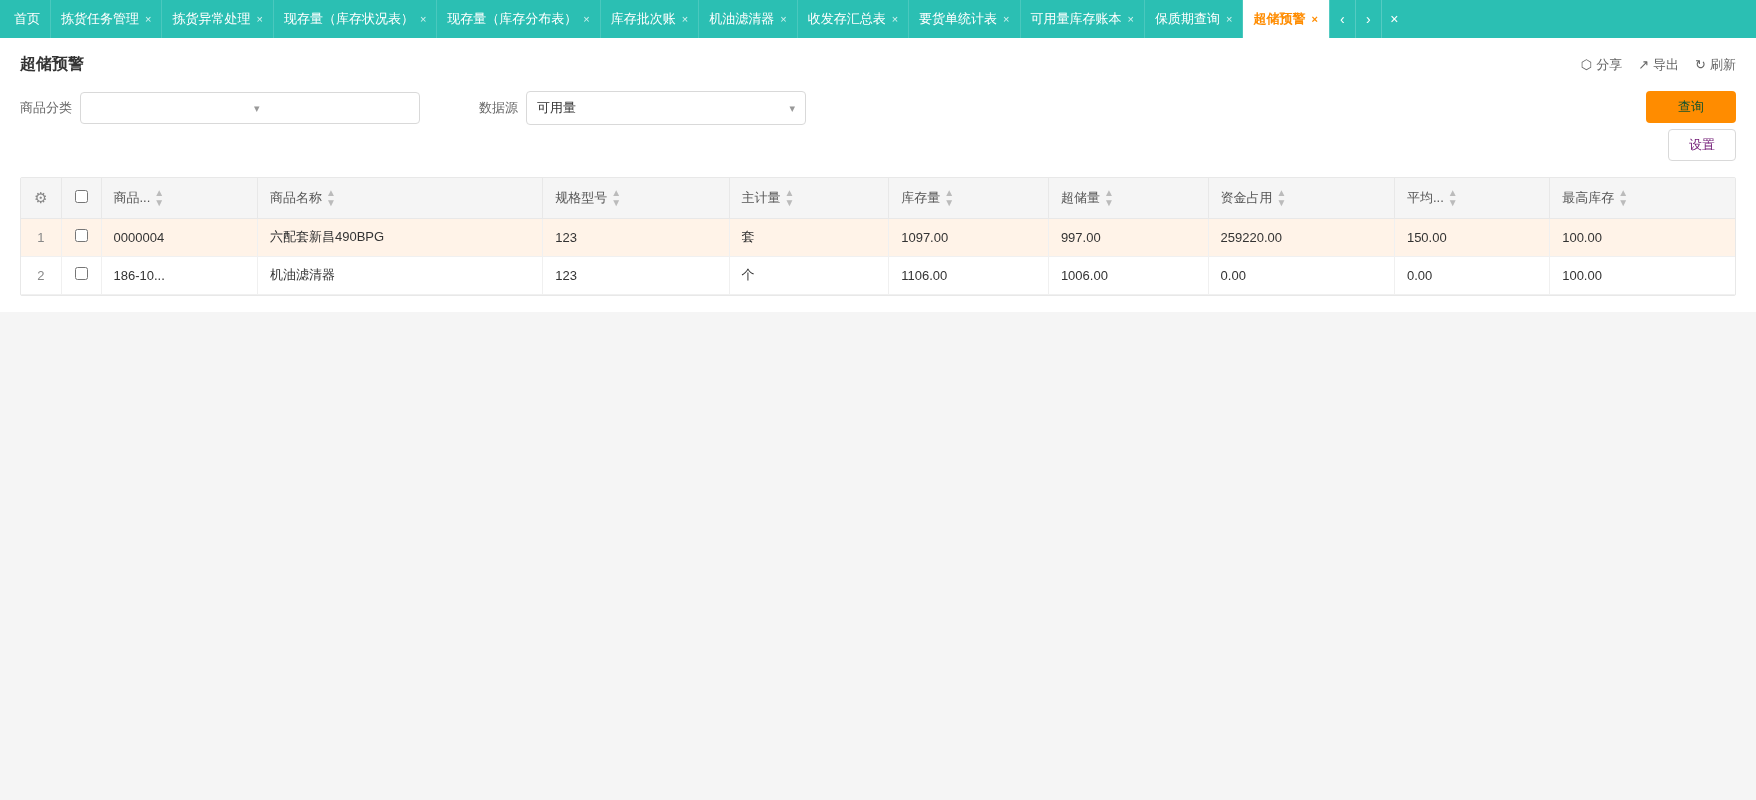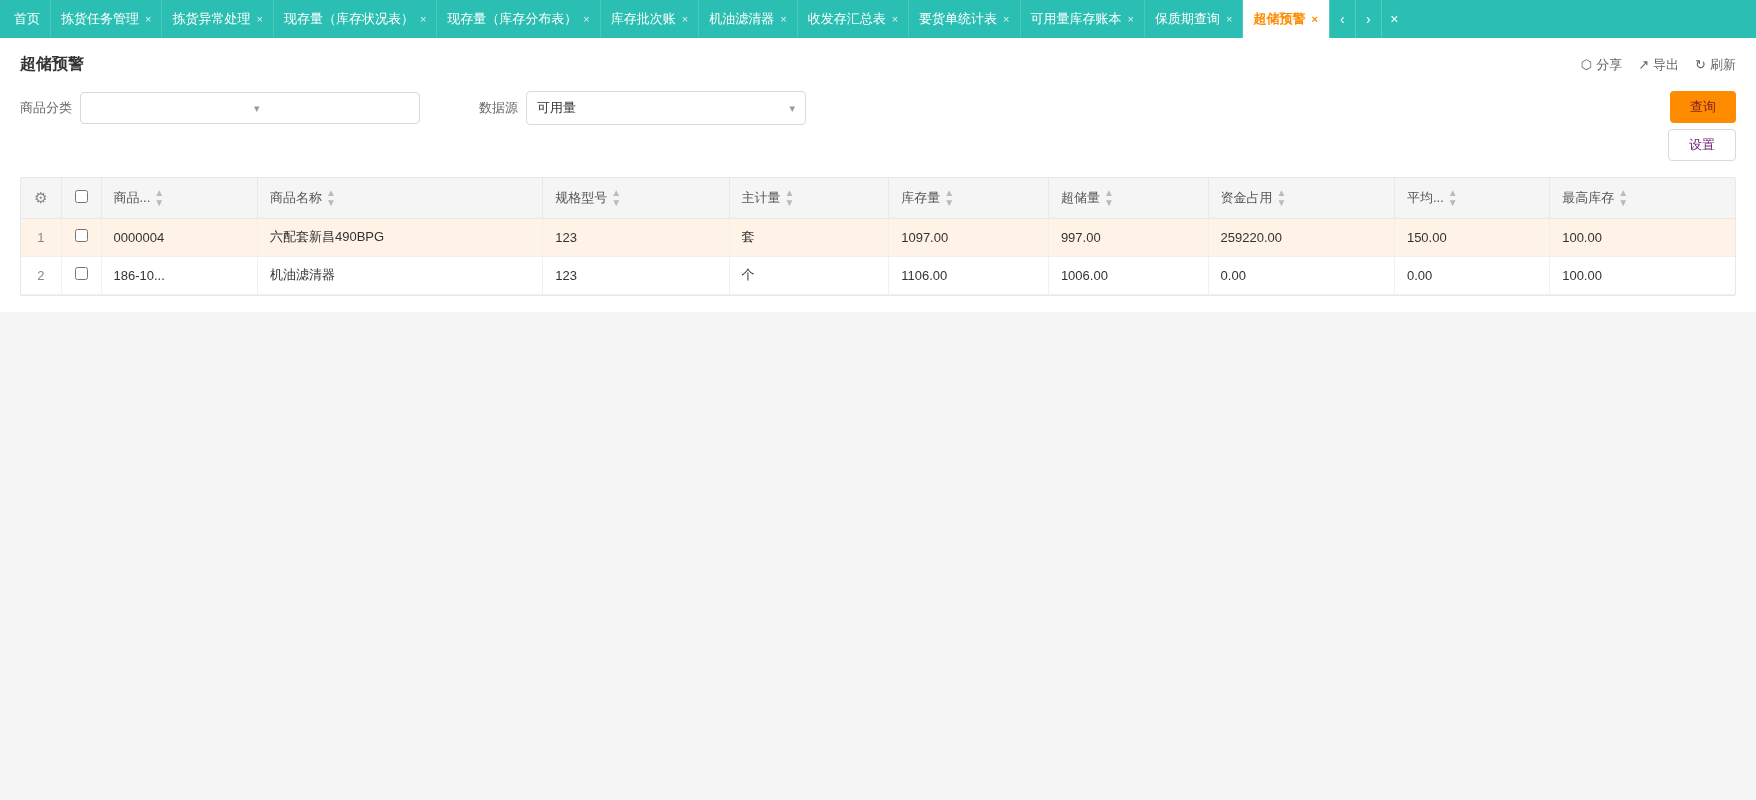--- a/index.html
+++ b/index.html
@@ -124,24 +124,24 @@
       min-width: 280px;
       background: #fff;
       cursor: pointer;
       height: 32px;
     }
     .filter-datasource-select .value { flex: 1; color: #333; }
     .filter-datasource-select .arrow { color: #999; font-size: 11px; margin-left: 8px; }
 
     .btn-query {
       background: #ff8c00;
-      color: #7f1d1d;
+      color: #14532d;
       border: none;
       border-radius: 4px;
-      padding: 6px 20px;
+      padding: 6px 32px;
       cursor: pointer;
       font-size: 13px;
       height: 32px;
     }
     .btn-settings {
       background: #fff;
       color: #701a75;
       border: 1px solid #d9d9d9;
       border-radius: 4px;
       padding: 6px 20px;

